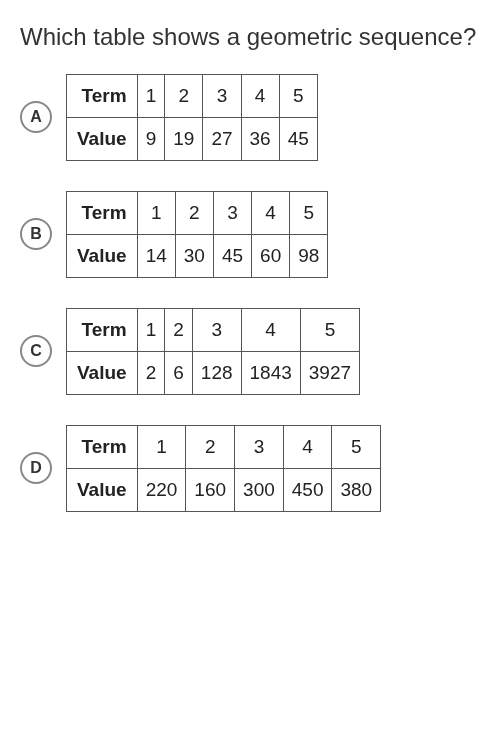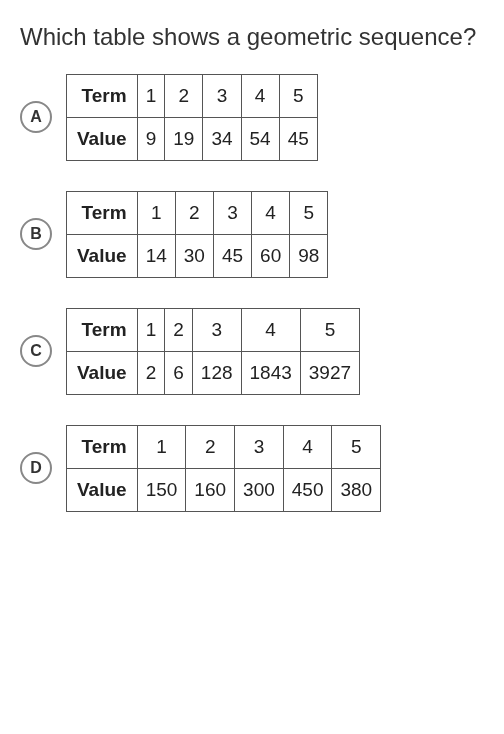--- a/index.html
+++ b/index.html
@@ -68,22 +68,22 @@
       <td>1</td>
       <td>2</td>
       <td>3</td>
       <td>4</td>
       <td>5</td>
     </tr>
     <tr>
       <td class="rowhead">Value</td>
       <td>9</td>
       <td>19</td>
-      <td>34</td>
-      <td>54</td>
+      <td>27</td>
+      <td>36</td>
       <td>45</td>
     </tr>
   </tbody>
     </table>
 </div>
 
 <div class="option">
   <div class="option-letter">B</div>
   <table class="tbl">
     <tbody>
@@ -138,21 +138,21 @@
         <tr>
       <td class="rowhead">Term</td>
       <td>1</td>
       <td>2</td>
       <td>3</td>
       <td>4</td>
       <td>5</td>
     </tr>
     <tr>
       <td class="rowhead">Value</td>
-      <td>150</td>
+      <td>220</td>
       <td>160</td>
       <td>300</td>
       <td>450</td>
       <td>380</td>
     </tr>
   </tbody>
     </table>
 </div>
 
 </body></html>

